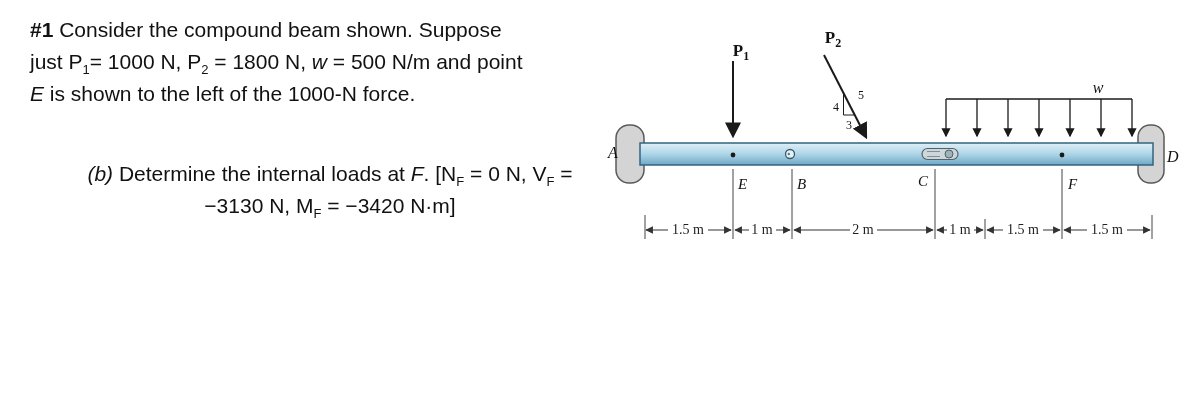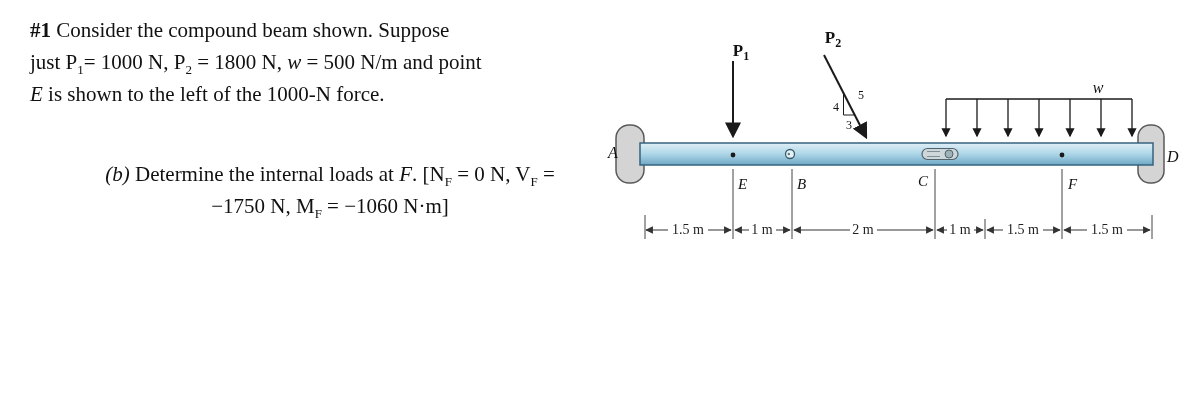--- a/index.html
+++ b/index.html
@@ -15,21 +15,20 @@
   .problem-text {
     position: absolute;
     left: 30px;
     top: 14px;
     width: 600px;
   }
   .problem-text p {
     margin: 0;
     font-size: 21px;
     line-height: 32px;
-    font-family: Liberation Serif, serif;
   }
   .para-a { margin-top: 27px !important; }
   .para-b { margin-top: 48px !important; text-align: center; }
   .problem-text b { font-weight: bold; }
   .problem-text i { font-style: italic; }
   sub {
     font-size: 13px;
     line-height: 0;
   }
   .diagram-wrap {
@@ -49,21 +48,21 @@
 </style>
 </head>
 <body>
 
 <div class="screen">
 
   <div class="problem-text">
     <p><b>#1</b><span> Consider the compound beam shown. Suppose</span><br><span>just P</span><sub>1</sub><span>= 1000 N, P</span><sub>2</sub><span> = 1800 N, </span><i>w</i><span> = 500 N/m and point</span><br><i>E</i><span> is shown to the left of the 1000-N force.</span></p>
 
 
-    <p class="para-b"><i>(b)</i><span> Determine the internal loads at </span><i>F</i><span>. [N</span><sub>F</sub><span> = 0 N, V</span><sub>F</sub><span> =</span><br><span>−1750 N, M</span><sub>F</sub><span> = −1060 N·m]</span></p>
+    <p class="para-b"><i>(b)</i><span> Determine the internal loads at </span><i>F</i><span>. [N</span><sub>F</sub><span> = 0 N, V</span><sub>F</sub><span> =</span><br><span>−3130 N, M</span><sub>F</sub><span> = −3420 N·m]</span></p>
   </div>
 
   <div class="diagram-wrap">
     <svg viewBox="0 0 590 250" width="590" height="250">
       <defs>
         <linearGradient id="beamGrad" x1="0" y1="0" x2="0" y2="1">
           <stop offset="0" stop-color="#e0eff6"></stop>
           <stop offset="0.5" stop-color="#aed6e8"></stop>
           <stop offset="1" stop-color="#6fa7c4"></stop>
         </linearGradient>

